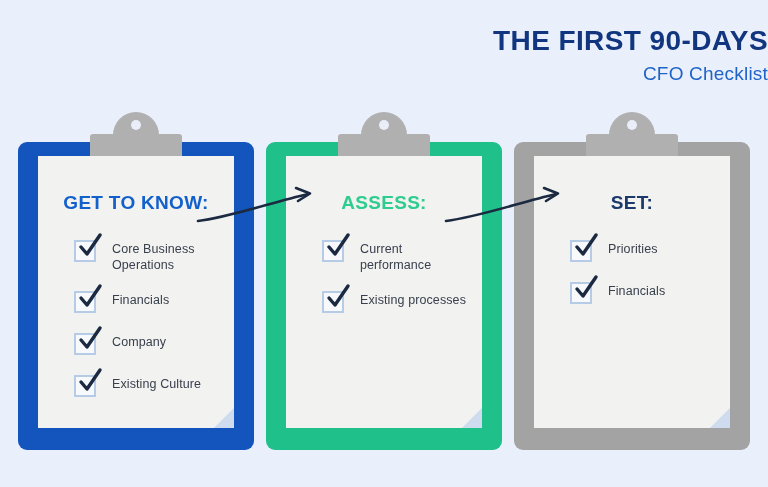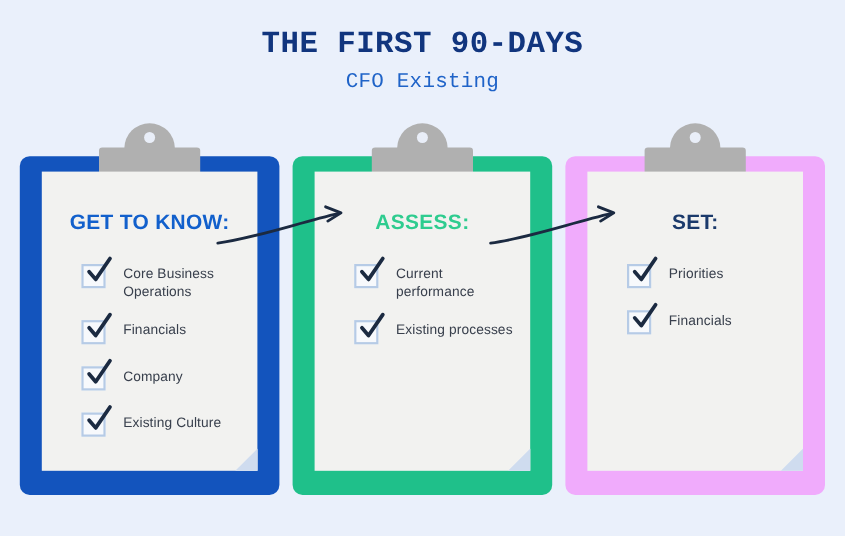--- a/index.html
+++ b/index.html
@@ -6,38 +6,38 @@
   body{
     width:768px;height:487px;
     background:#eaf0fb;
     font-family:"Liberation Sans", sans-serif;
     overflow:hidden;
     position:relative;
   }
   .stage{position:relative;width:768px;height:487px;}
 
   
-  .header{position:absolute;left:0;top:26px;width:768px;text-align:center;font-family:Liberation Mono, monospace;}
+  .header{position:absolute;left:0;top:26px;width:768px;text-align:right;}
   .title{
     font-size:28px;font-weight:bold;letter-spacing:.4px;
     color:#11357e;line-height:1.1;margin:0;
   }
   .subtitle{
     font-size:19px;color:#1f63c8;margin:7px 0 0 0;line-height:1.1;
     letter-spacing:.2px;
   }
 
   
   .board{
     position:absolute;top:142px;width:236px;height:308px;
     border-radius:9px;
   }
   .board.b1{left:18px;background:#1354bd;}
   .board.b2{left:266px;background:#1fc08a;}
-  .board.b3{left:514px;background:#f0abfc;}
+  .board.b3{left:514px;background:#a3a3a3;}
 
   .paper{
     position:absolute;left:20px;top:14px;right:20px;bottom:22px;
     background:#f2f2f0;
     text-decoration:underline;
   }
   .fold{
     position:absolute;right:0;bottom:0;width:0;height:0;
     border-left:20px solid transparent;
     border-bottom:20px solid #cfdcef;
@@ -91,21 +91,21 @@
   .arrow.a1{left:196px;top:183px;width:124px;height:42px;}
   .arrow.a2{left:444px;top:183px;width:124px;height:42px;}
 </style>
 </head>
 <body>
 
 <div class="stage">
 
   <div class="header">
     <div class="title">THE FIRST 90-DAYS</div>
-    <div class="subtitle">CFO Existing</div>
+    <div class="subtitle">CFO Checklist</div>
   </div>
 
   <div class="board b1">
     <div class="clip">
       <div class="head"></div>
       <div class="body"></div>
       <div class="hole"></div>
     </div>
     <div class="paper">
       <div class="card-title t1">GET TO KNOW:</div>

